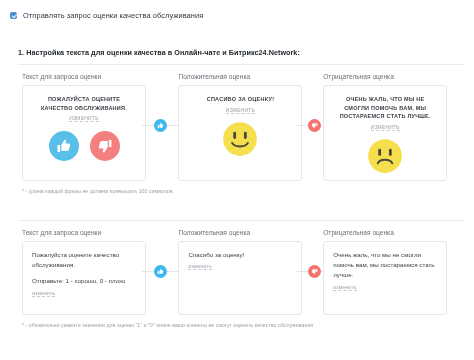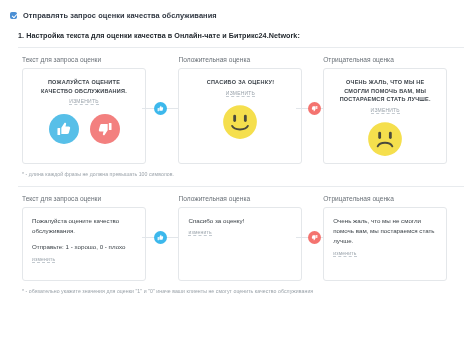--- a/index.html
+++ b/index.html
@@ -39,27 +39,27 @@
     content: "";
     position: absolute;
     left: 1.6px; top: 0.4px;
     width: 2px; height: 4px;
     border: solid #ffffff;
     border-width: 0 1px 1px 0;
     transform: rotate(42deg);
   }
   .cb-label {
     font-size: 7.4px;
-    font-weight: bold;
+    font-weight: normal;
     color: #2f3640;
     letter-spacing: .1px;
   }
 
   
-  .section { margin-top: 9px; }
+  .section { margin-top: 26px; }
   .section-title {
     font-size: 7.2px;
     font-weight: bold;
     color: #22282e;
     letter-spacing: .05px;
     padding-left: 8px;
   }
   .divider {
     height: 1px;
     background: #e8ebee;

